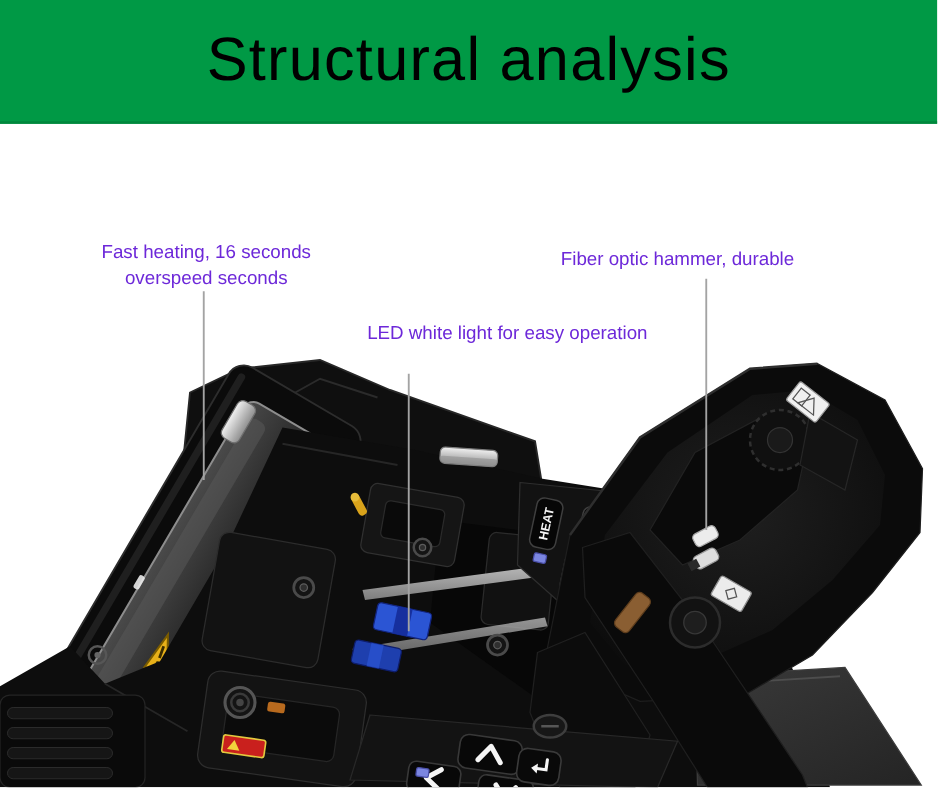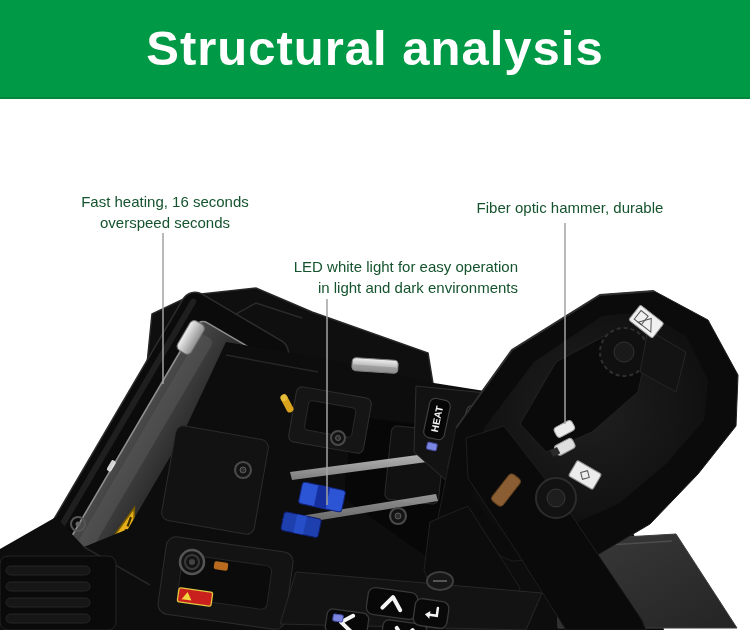--- a/index.html
+++ b/index.html
@@ -6,49 +6,48 @@
   .stage{
     position:relative;width:750px;height:630px;overflow:hidden;background:#ffffff;
     font-family:"Liberation Sans", sans-serif;
   }
   .banner{
     position:absolute;left:0;top:0;width:750px;height:97px;
     background:#009945;border-bottom:2px solid #00873c;
     display:flex;align-items:center;justify-content:center;
   }
   .banner h1{
-    margin:0;color:#ffffff;font-size:49px;font-weight:700;letter-spacing:1px;line-height:1;
+    margin:0;color:#000000;font-size:49px;font-weight:400;letter-spacing:1px;line-height:1;
   }
   .callout{
-    position:absolute;color:#14532d;font-size:15px;line-height:21px;text-align:center;
+    position:absolute;color:#6d28d9;font-size:15px;line-height:21px;text-align:center;
   }
   .callout span{display:block;}
   .callout-fast{left:30px;top:191px;width:270px;}
   .callout-led{left:212px;top:256px;width:306px;text-align:right;}
-  .callout-hammer{left:440px;top:197px;width:260px;}
+  .callout-hammer{left:412px;top:197px;width:260px;}
   svg.scene{position:absolute;left:0;top:0;}
   text.btn-label{fill:#f5f5f5;font-family:"Liberation Sans",sans-serif;font-weight:bold;}
 </style>
 </head>
 <body>
 
 <div class="stage">
 
   <header class="banner">
     <h1>Structural analysis</h1>
   </header>
 
   <div class="callout callout-fast">
     <span>Fast heating, 16 seconds</span>
     <span>overspeed seconds</span>
   </div>
 
   <div class="callout callout-led">
     <span>LED white light for easy operation</span>
-    <span>in light and dark environments</span>
   </div>
 
   <div class="callout callout-hammer">
     <span>Fiber optic hammer, durable</span>
   </div>
 
   <svg class="scene" width="750" height="630" viewBox="0 0 750 630">
     <defs>
       <linearGradient id="lidGrad" x1="0" y1="0" x2="0" y2="1">
         <stop offset="0" stop-color="#4a4a4a"></stop>

